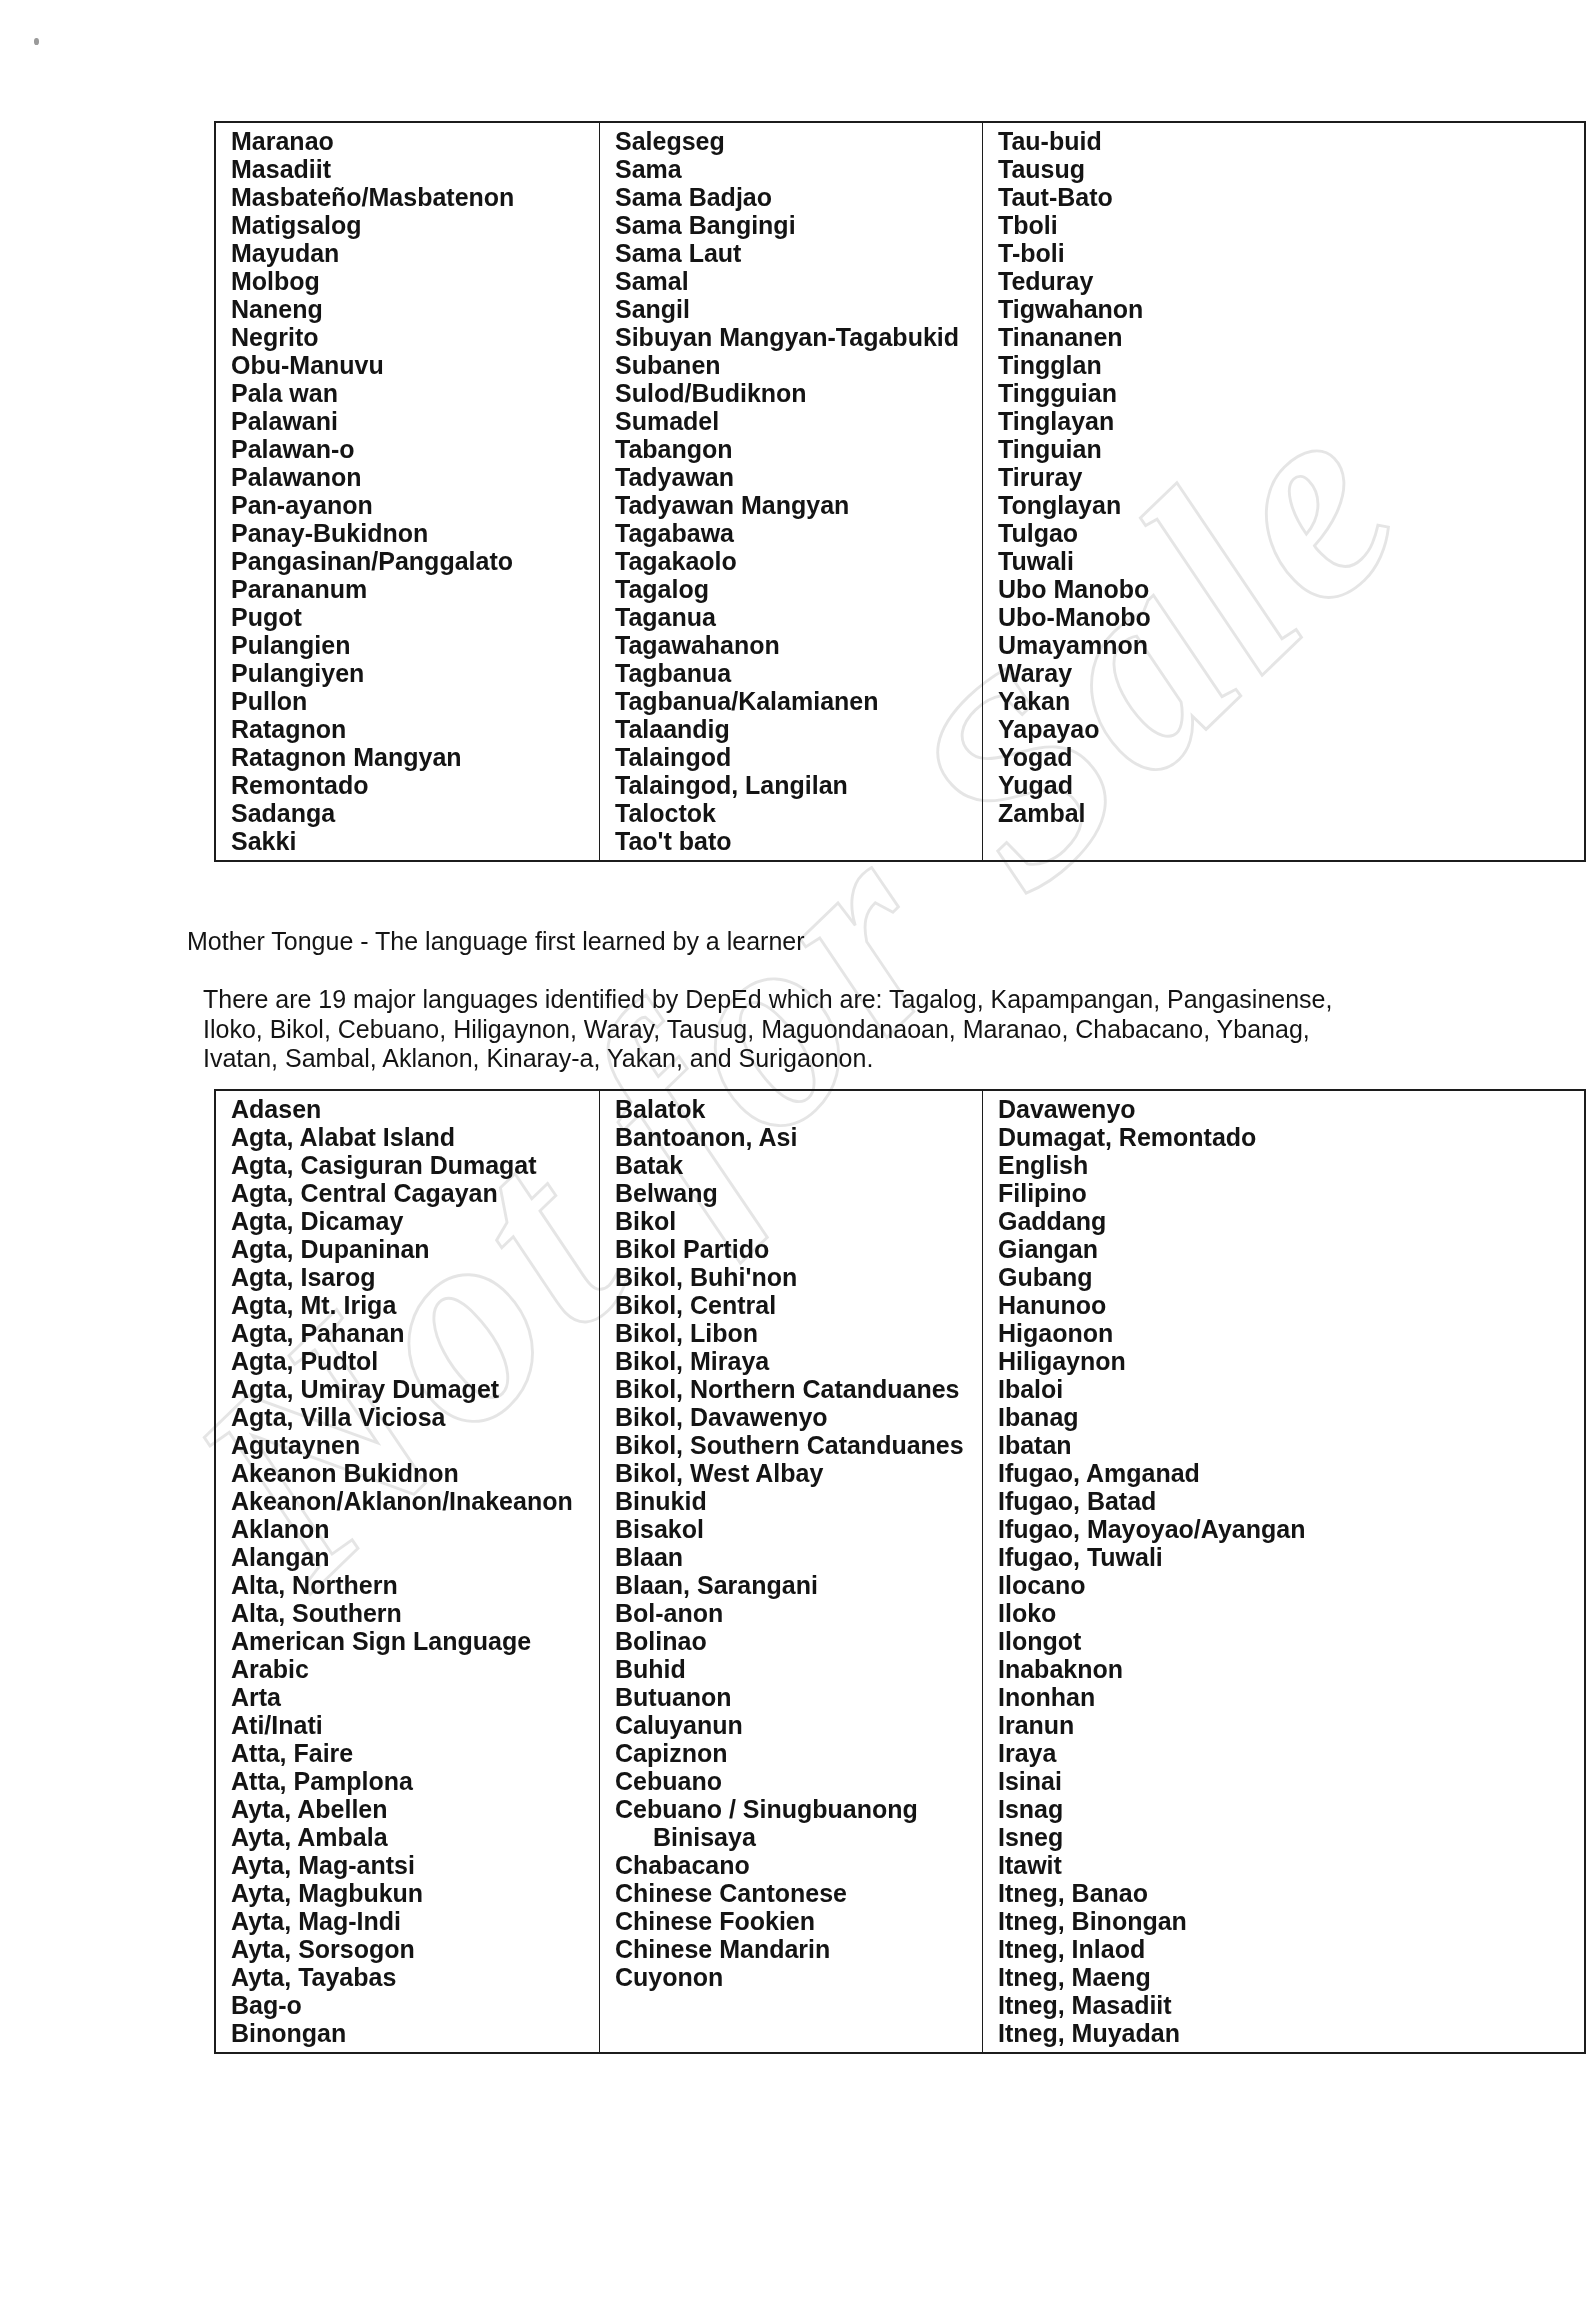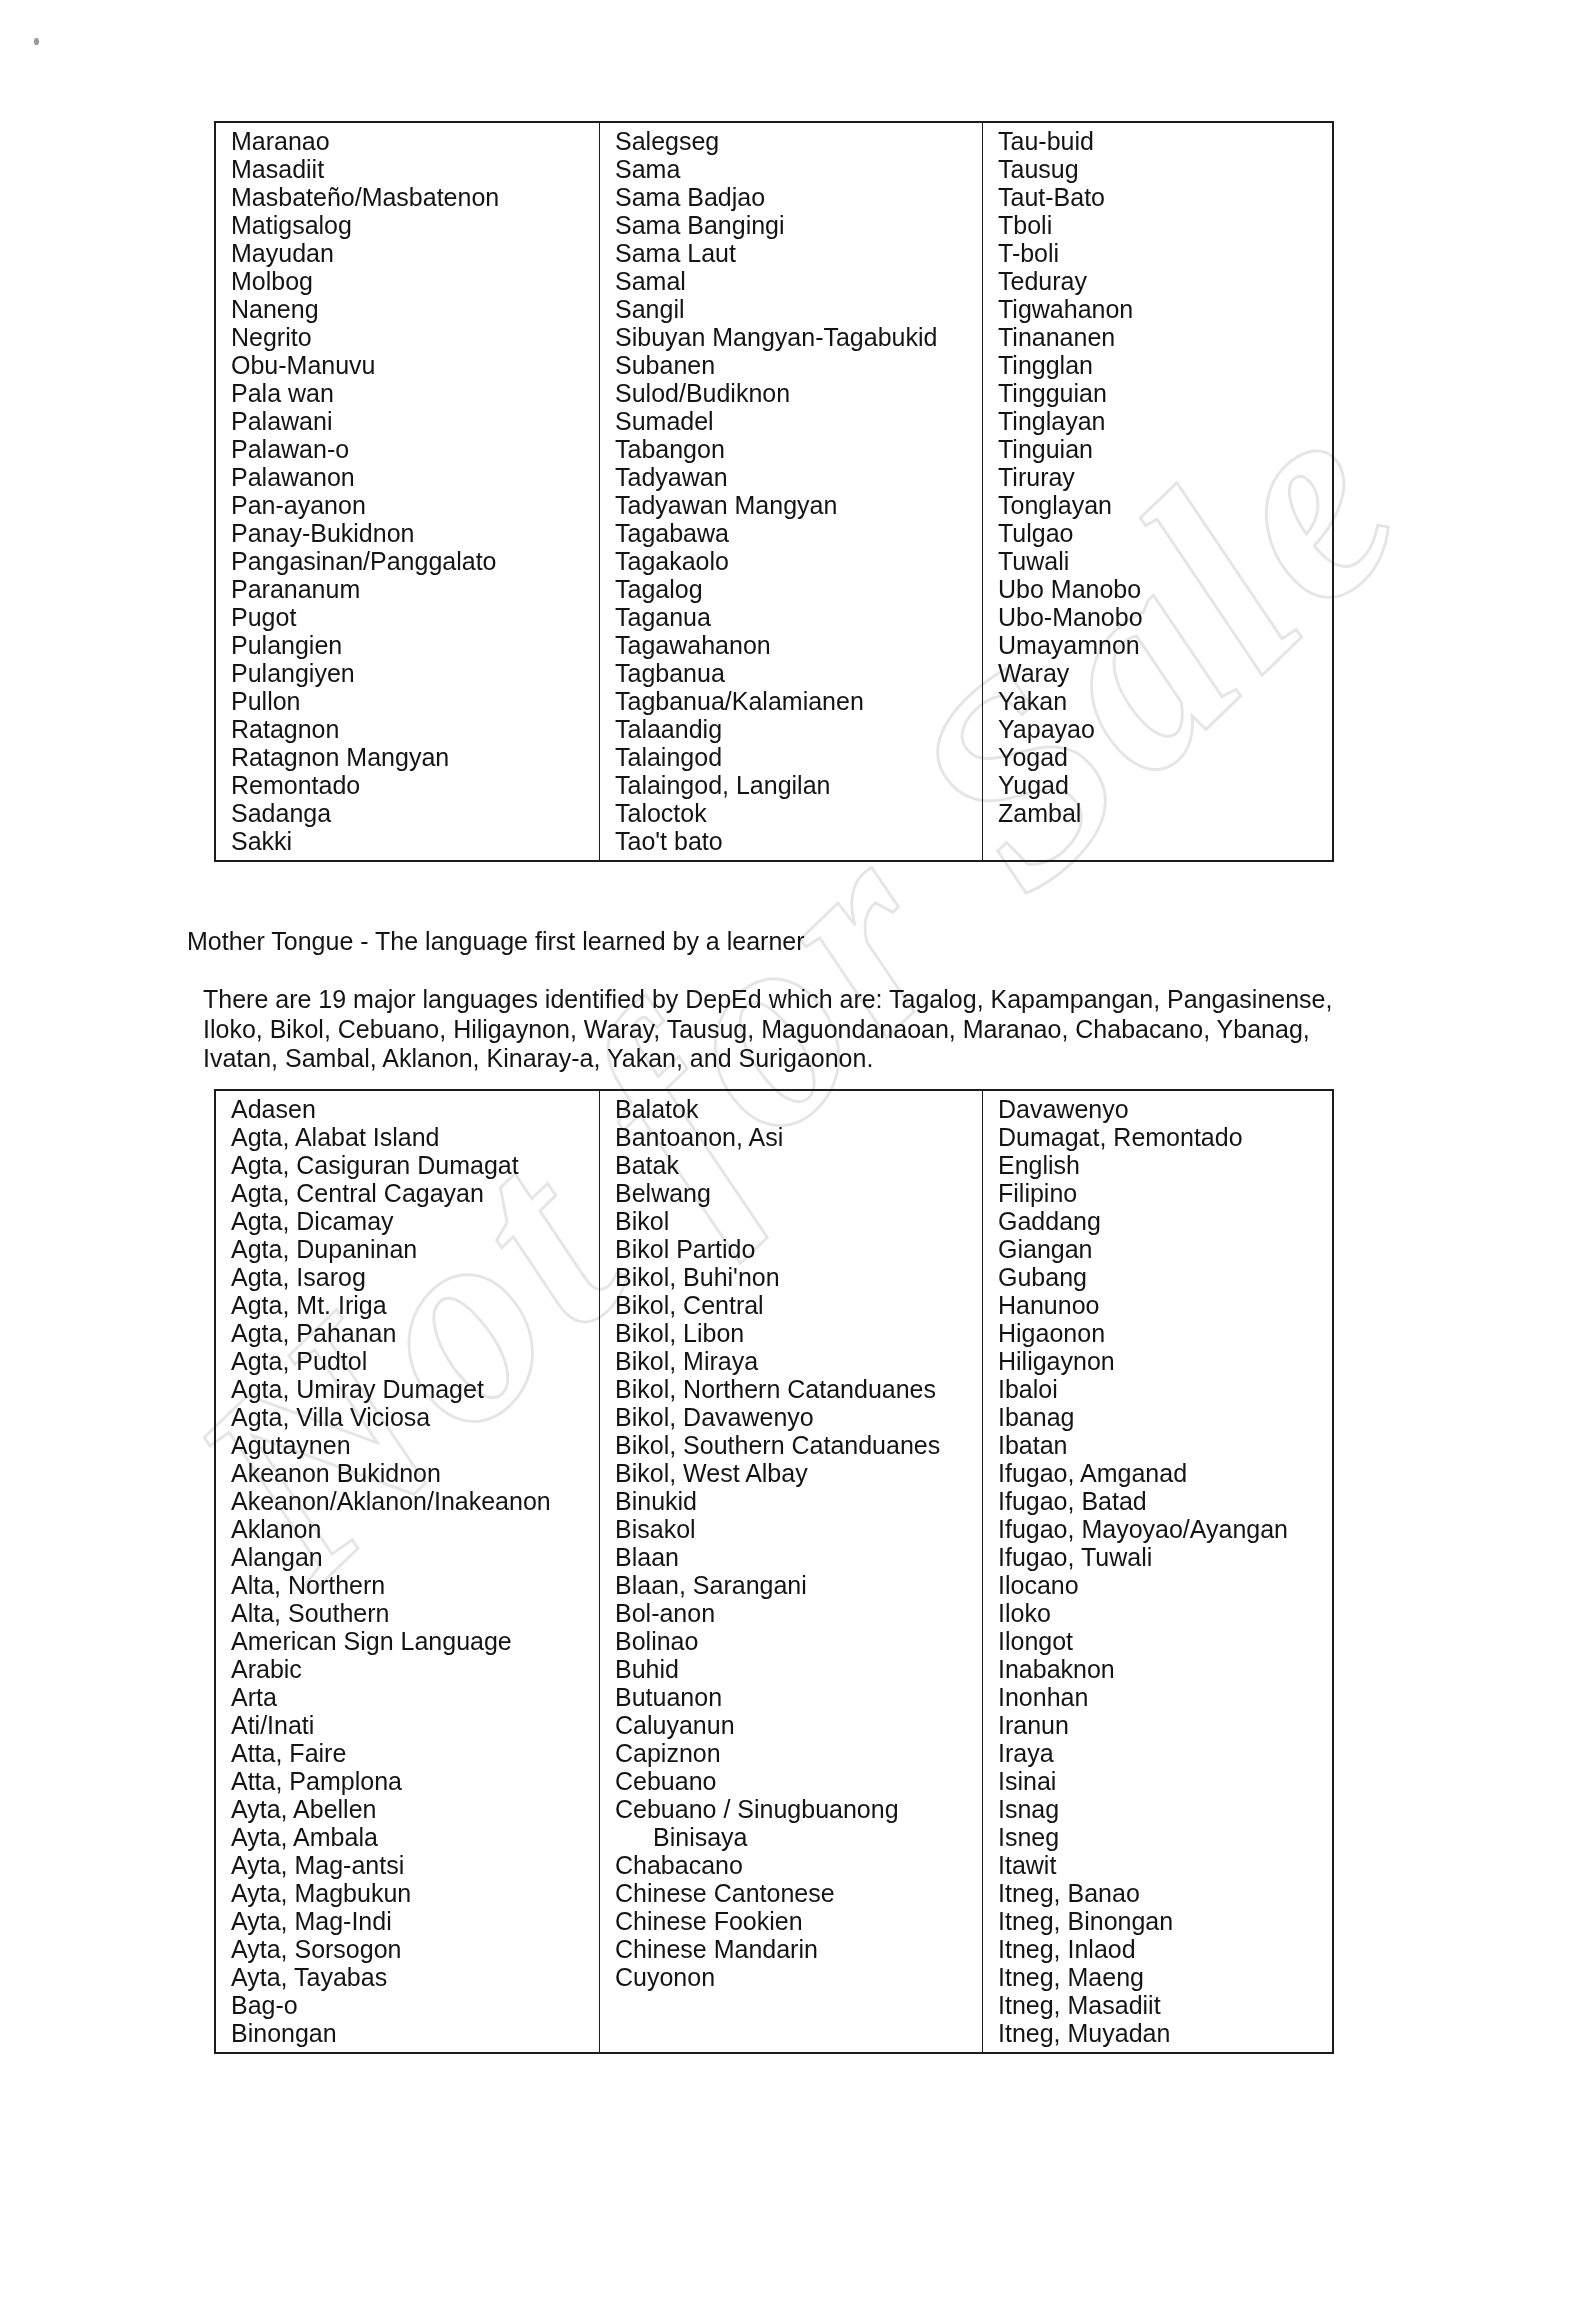--- a/index.html
+++ b/index.html
@@ -26,25 +26,26 @@
     letter-spacing:9.5px;
     pointer-events:none;
   }
   .speck{
     position:absolute;left:34px;top:38px;width:4.8px;height:6.7px;
     background:#9a9a9a;border-radius:50%;z-index:1;
   }
   
   .lang-table{
     position:absolute;
-    left:214px;width:1120px;
+    left:214px;width:1372px;
     border:2.9px solid #1c1c1c;
     box-sizing:border-box;
     display:flex;
     background:transparent;
+    font-weight:bold;
   }
   .t1{top:121px;height:741px;}
   .t2{top:1089px;height:965px;}
   .col{
     box-sizing:border-box;
     padding:3.8px 5.7px 0 15px;
     font-size:25px;
     line-height:28px;
     overflow:hidden;
   }

